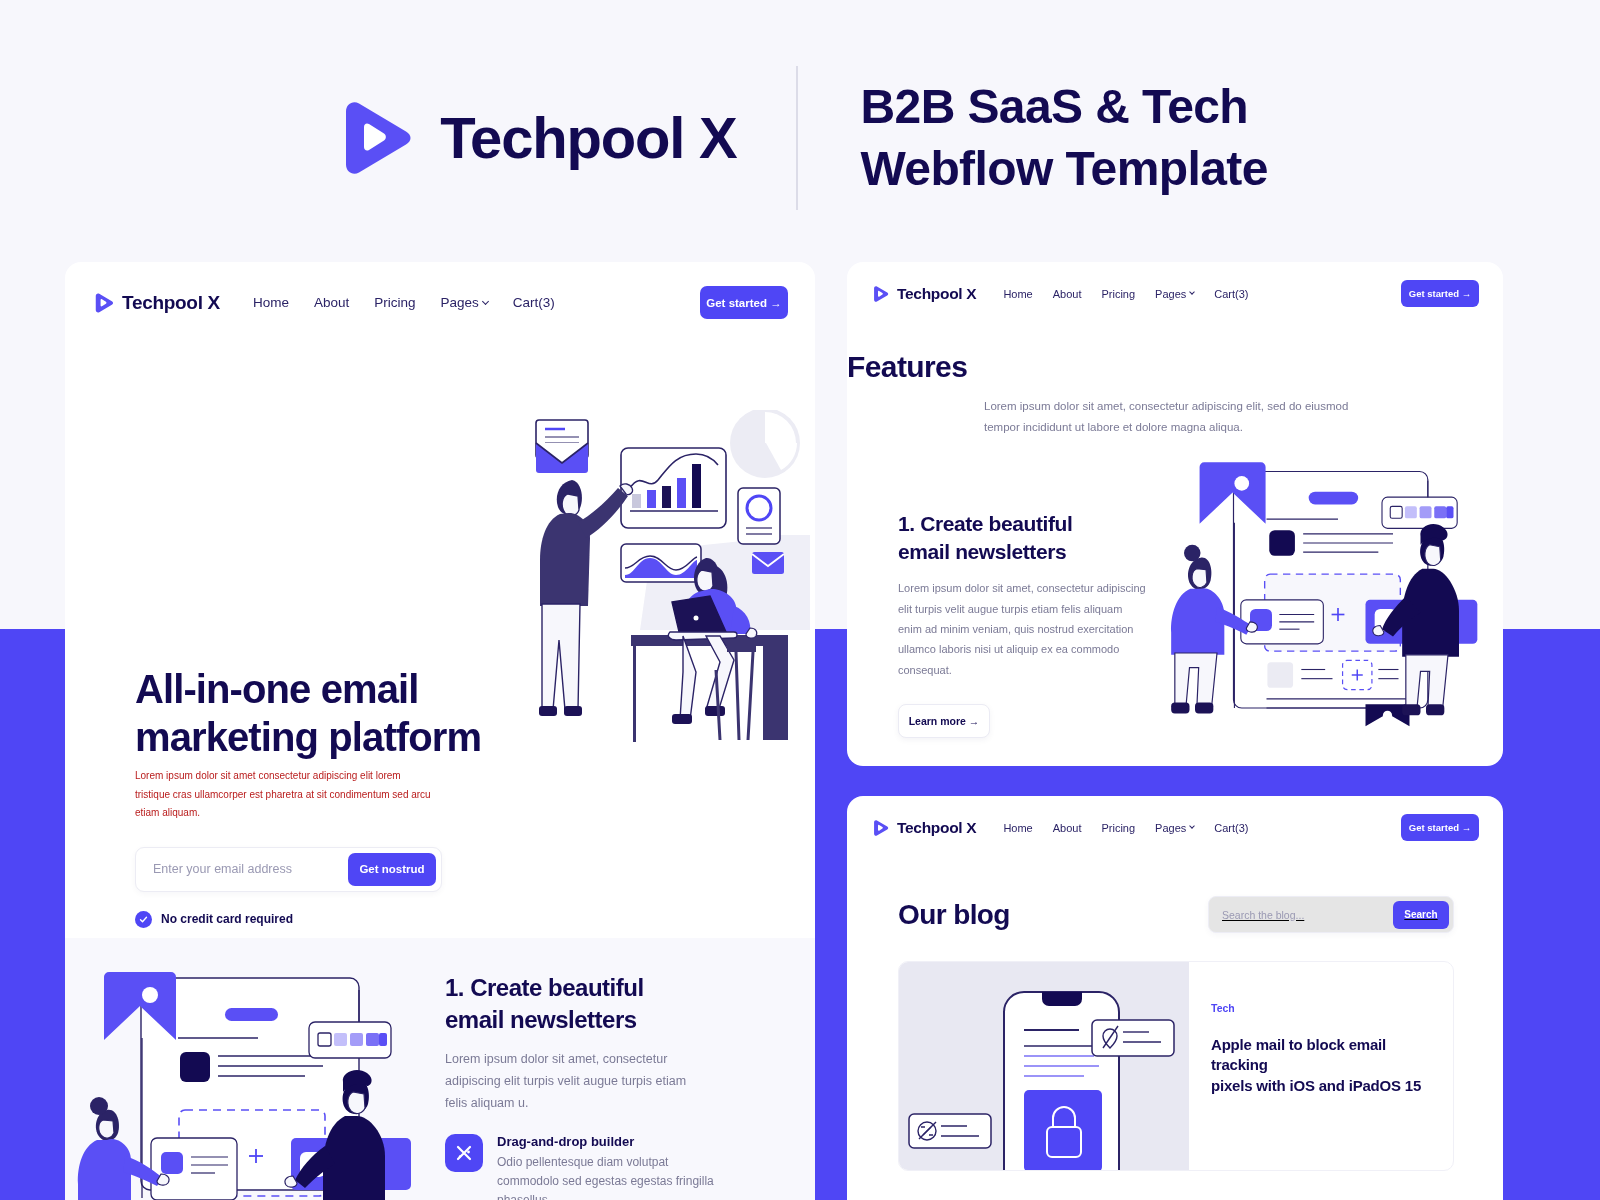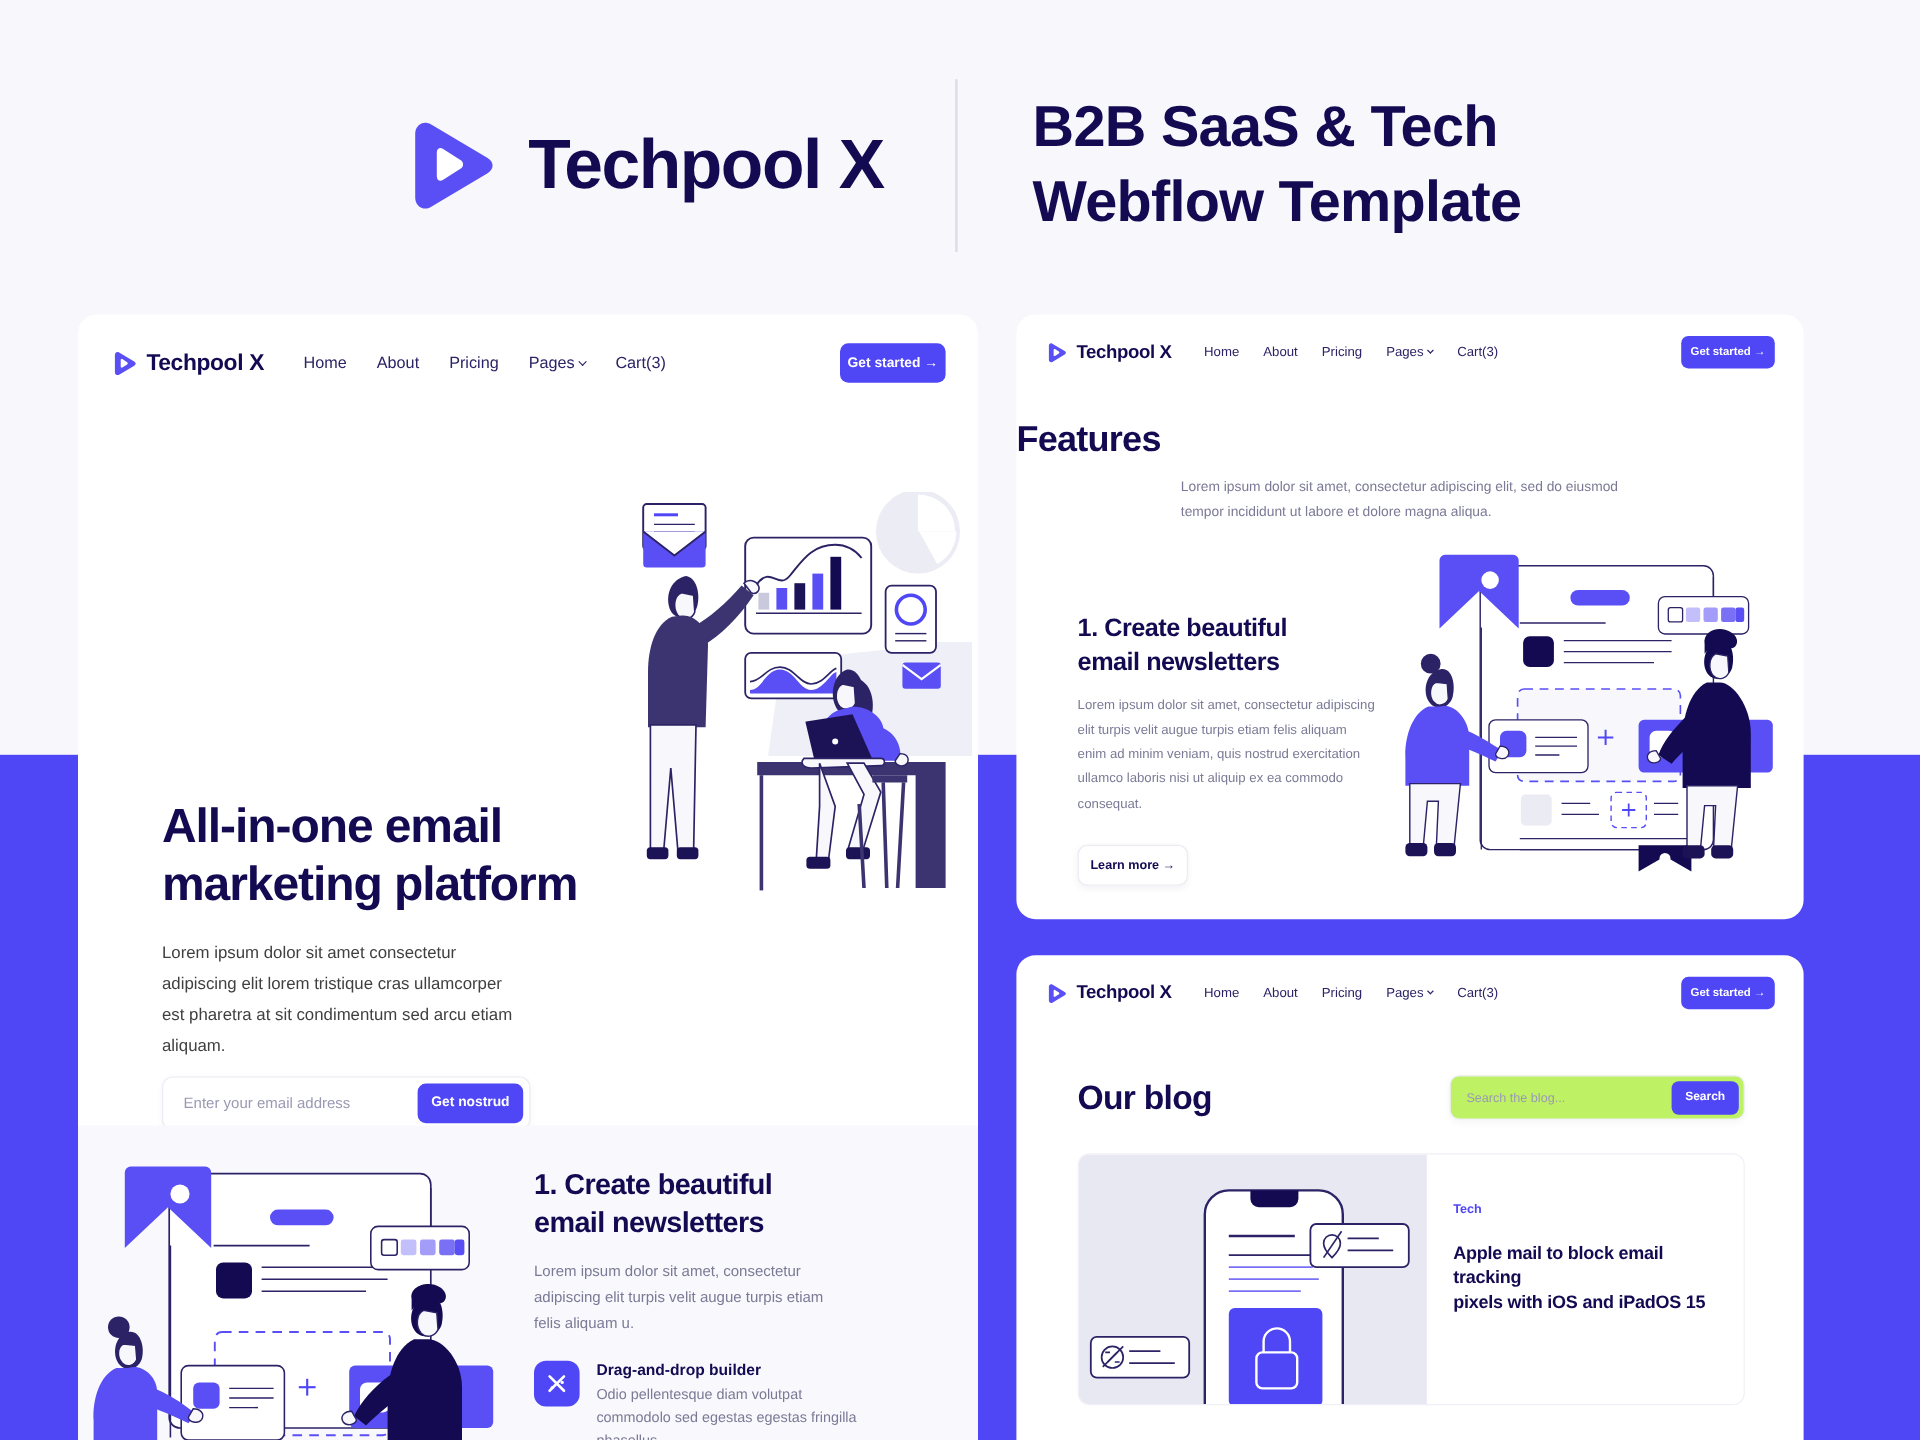--- a/index.html
+++ b/index.html
@@ -159,28 +159,28 @@
   }
   .hero-h1 {
     font-size: 40px;
     line-height: 1.2;
     font-weight: 700;
     color: #130a52;
     letter-spacing: -0.9px;
     white-space: pre-line;
   }
   .hero-p {
-    margin-top: 20px;
+    margin-top: 6px;
     width: 300px;
-    font-size: 14px;
+    font-size: 10px;
     line-height: 1.85;
-    color: #404040;
+    color: #b91c1c;
   }
   .email-form {
-    margin-top: 12px;
+    margin-top: 24px;
     width: 307px; height: 45px;
     border: 1px solid #ececf4;
     border-radius: 9px;
     background: #fff;
     display: flex;
     align-items: center;
     padding: 0 5px 0 0;
     box-shadow: 0 2px 6px rgba(20,10,70,0.04);
   }
   .email-input {
@@ -385,24 +385,25 @@
     font-size: 28px;
     font-weight: 700;
     color: #130a52;
     letter-spacing: -0.6px;
   }
   .blog-search {
     margin-left: auto;
     width: 246px; height: 37px;
     border: 1px solid #ededf5;
     border-radius: 8px;
-    background: #bef264;
+    background: #e5e5e5;
     display: flex; align-items: center;
     padding-right: 4px;
     box-shadow: 0 2px 6px rgba(20,10,70,0.04);
+    text-decoration: underline;
   }
   .blog-search input {
     flex: 1; border: none; outline: none; background: transparent;
     font-family: inherit; font-size: 10.5px; color:#6b6a86;
     padding-left: 13px;
   }
   .blog-search input::placeholder { color:#9a99b3; }
   .blog-search button {
     width: 56px; height: 28px;
     background:#4f46f5; color:#fff; border:none; border-radius:6px;

